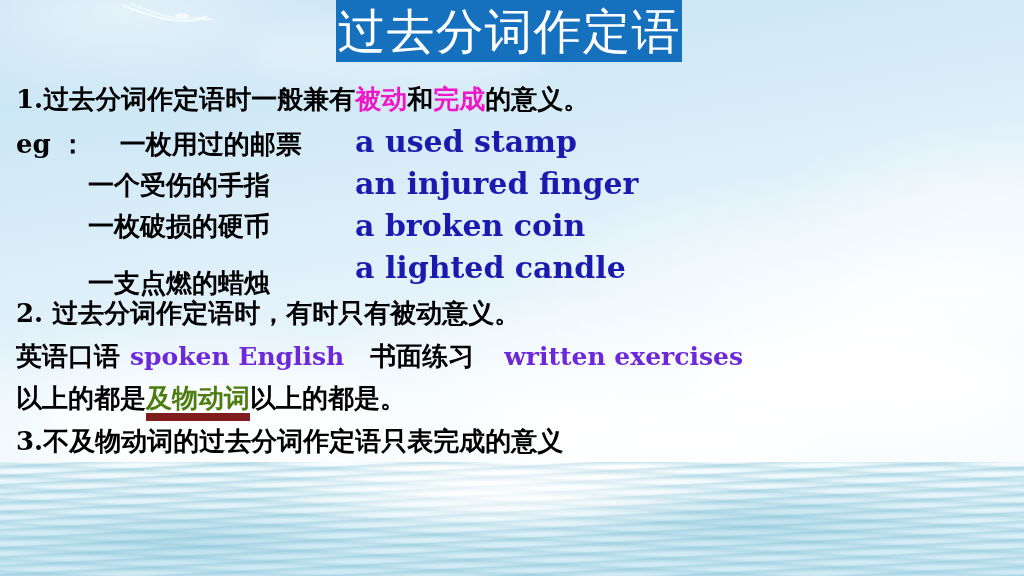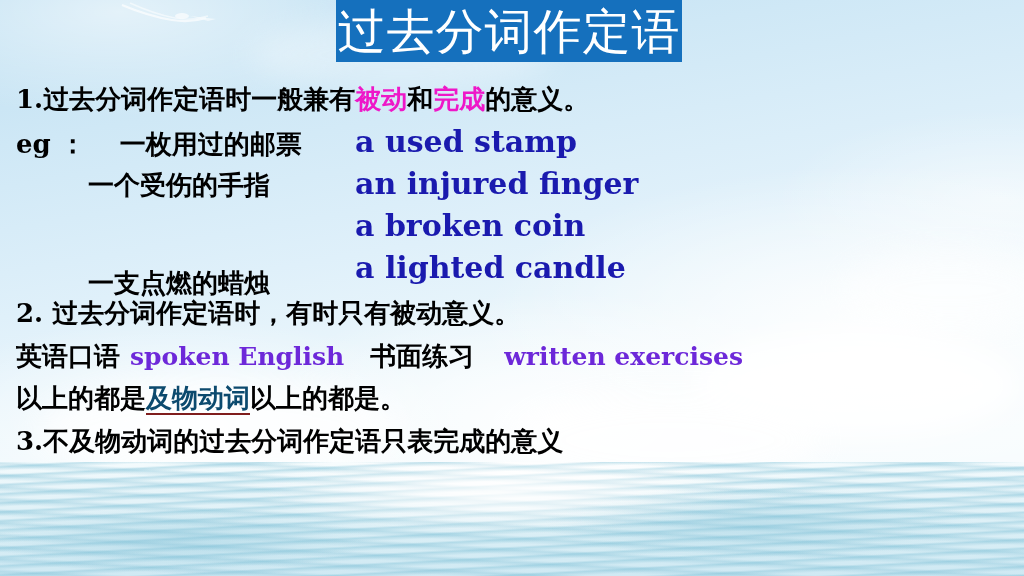--- a/index.html
+++ b/index.html
@@ -135,22 +135,22 @@
     font-weight: bold;
     color: #1a1aae;
     font-size: 30px;
     line-height: 1;
     white-space: nowrap;
     position: absolute;
   }
 
   .hl-magenta { color: #ee17c8; }
   .hl-red {
-    color: #0c4a6e;
-    border-bottom: 2px solid #7f1d1d;
+    color: #4d7c0f;
+    border-bottom: 8px solid #7f1d1d;
   }
   .num {
     font-family: "DejaVu Serif", "Liberation Serif", serif;
     font-weight: bold;
   }
 
   
   #line1   { left: 16px;  top: 86px; }
   #eg-row  { left: 16px;  top: 131px; }
   #cn-2    { left: 88px;  top: 172px; }
@@ -208,20 +208,21 @@
   <div class="content">
 
     <div class="line" id="line1">
       <span class="num">1.</span><span class="cn">过去分词作定语时一般兼有</span><span class="cn hl-magenta">被动</span><span class="cn">和</span><span class="cn hl-magenta">完成</span><span class="cn">的意义。</span>
     </div>
 
     <div class="line" id="eg-row">
       <span class="num">eg ：</span><span class="indent"></span><span class="cn">一枚用过的邮票</span>
     </div>
     <div class="line cn" id="cn-2">一个受伤的手指</div>
+    <div class="line cn" id="cn-3">一枚破损的硬币</div>
     <div class="line cn" id="cn-4">一支点燃的蜡烛</div>
 
     <div class="en" id="en-1">a used stamp</div>
     <div class="en" id="en-2">an injured finger</div>
     <div class="en" id="en-3">a broken coin</div>
     <div class="en" id="en-4">a lighted candle</div>
 
     <div class="line" id="line2">
       <span class="num">2.</span><span class="cn"> 过去分词作定语时，有时只有被动意义。</span>
     </div>

